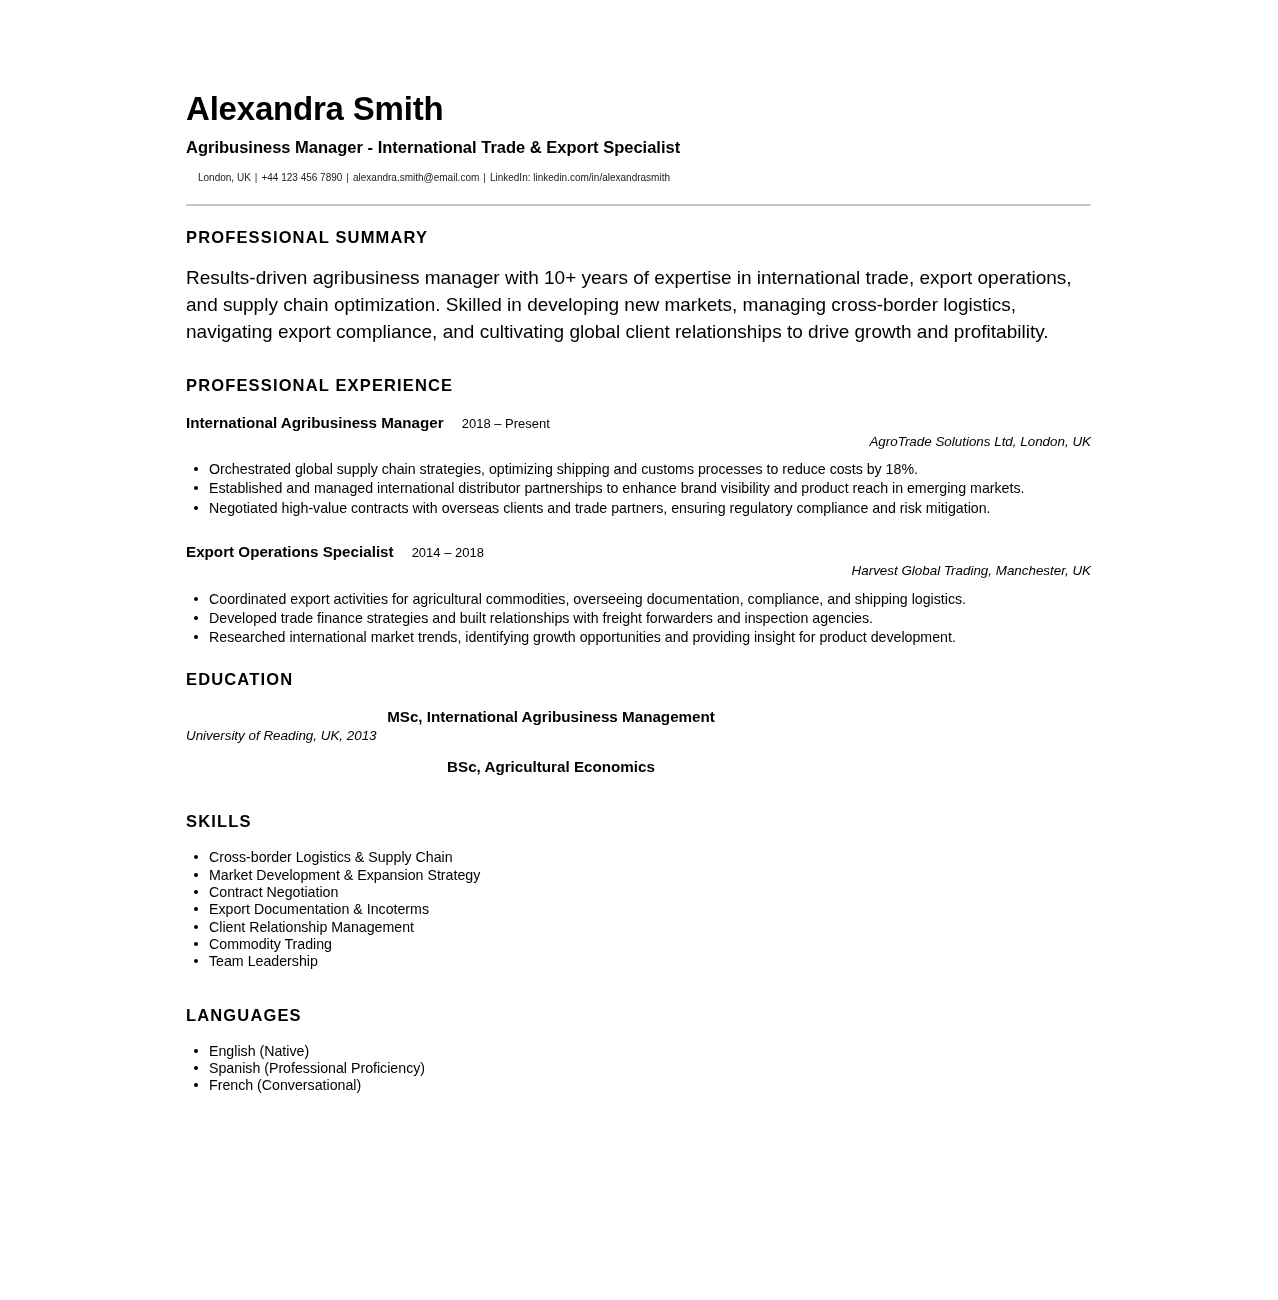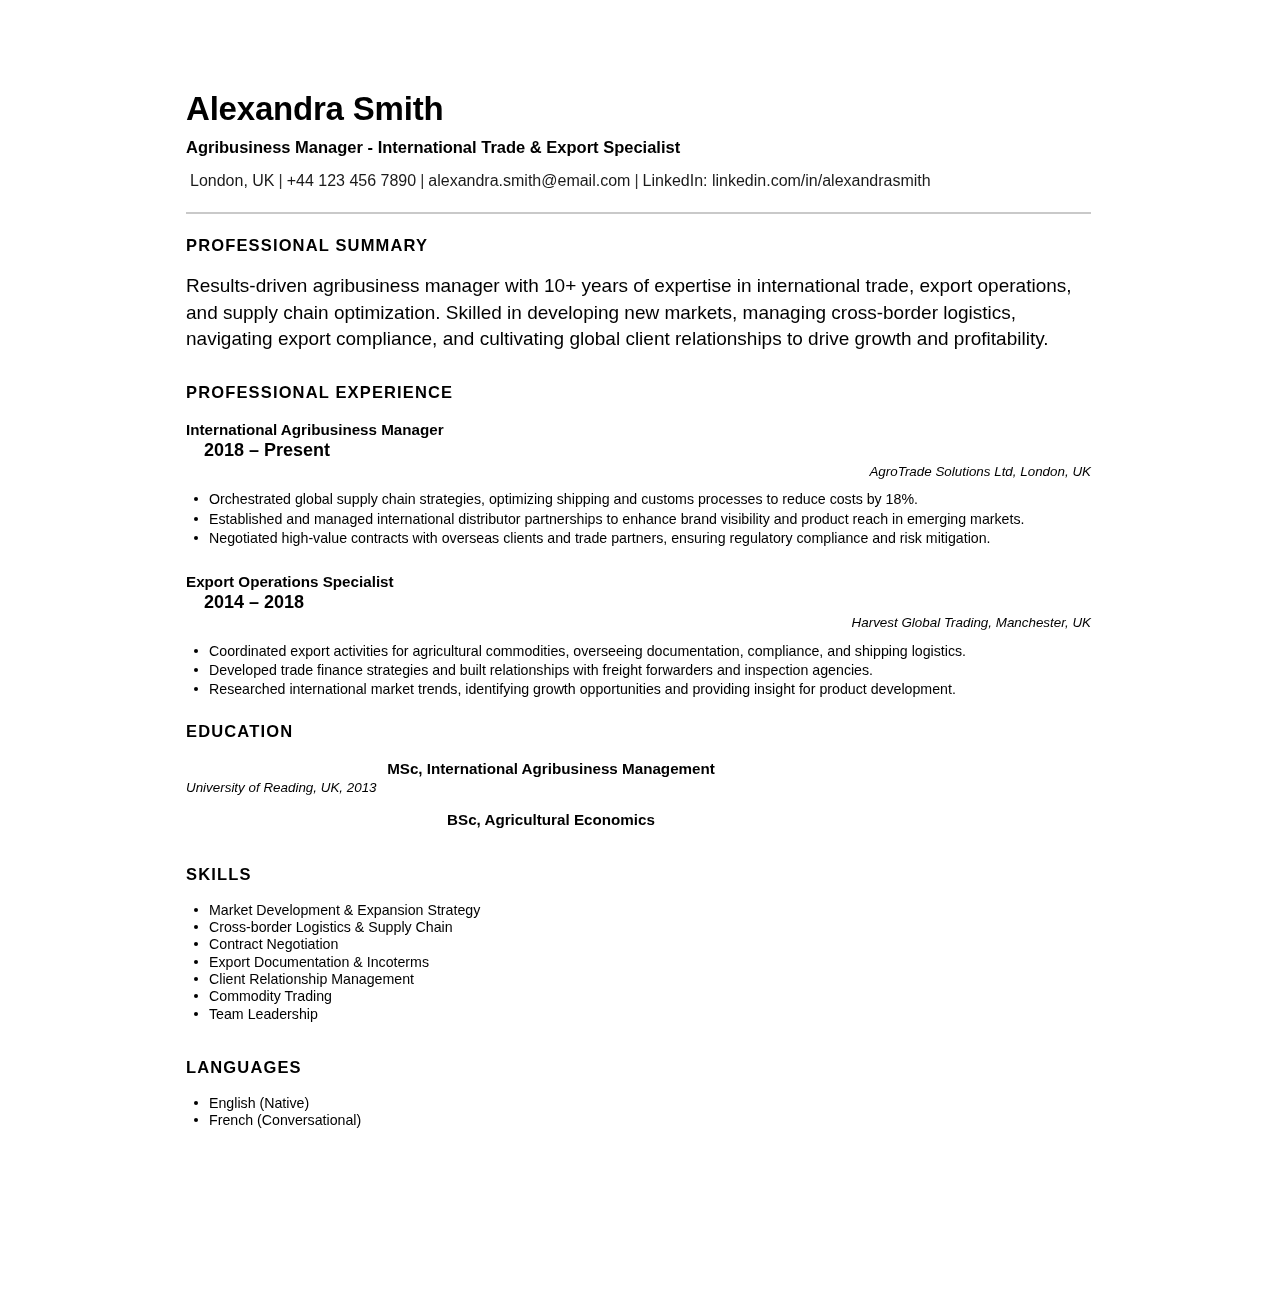--- a/index.html
+++ b/index.html
@@ -32,24 +32,24 @@
     color: #000;
   }
   .subtitle {
     font-size: 16.5px;
     font-weight: bold;
     line-height: 1.2;
     margin: 0 0 13px 0;
     color: #000;
   }
   .contact-line {
-    font-size: 16px;
+    font-size: 10px;
     line-height: 1.3;
     color: #1a1a1a;
-    margin: 4px;
+    margin: 12px;
     white-space: nowrap;
   }
   .contact-sep {
     padding: 0 4px;
     color: #333;
   }
 
   .divider {
     height: 2px;
     background: #c9c9c9;
@@ -81,35 +81,33 @@
   .job {
     position: relative;
     width: 905px;
   }
   .job + .job { margin-top: 25px; }
 
   .job-head {
     display: flex;
     justify-content: flex-start;
     align-items: baseline;
-    flex-direction: column;
   }
   .job-title {
     font-size: 15.2px;
     font-weight: bold;
     line-height: 1.25;
     color: #000;
   }
   .job-dates {
-    font-size: 18px;
+    font-size: 13px;
     line-height: 1.25;
     color: #000;
     white-space: nowrap;
     padding-left: 18px;
-    font-weight: bold;
   }
   .job-company {
     font-size: 13.4px;
     font-style: italic;
     line-height: 1.3;
     margin-top: 1px;
     color: #000;
     text-align: right;
   }
 
@@ -242,31 +240,32 @@
     </div>
 
     <div class="edu-item">
       <div class="edu-degree">BSc, Agricultural Economics</div>
     </div>
   </section>
 
   <section class="section skills">
     <h2 class="section-title">SKILLS</h2>
     <ul class="plain-list">
+      <li>Cross-border Logistics &amp; Supply Chain</li>
       <li>Market Development &amp; Expansion Strategy</li>
-      <li>Cross-border Logistics &amp; Supply Chain</li>
       <li>Contract Negotiation</li>
       <li>Export Documentation &amp; Incoterms</li>
       <li>Client Relationship Management</li>
       <li>Commodity Trading</li>
       <li>Team Leadership</li>
     </ul>
   </section>
 
   <section class="section languages">
     <h2 class="section-title">LANGUAGES</h2>
     <ul class="plain-list">
       <li>English (Native)</li>
+      <li>Spanish (Professional Proficiency)</li>
       <li>French (Conversational)</li>
     </ul>
   </section>
 
 </div>
 
 </body></html>

